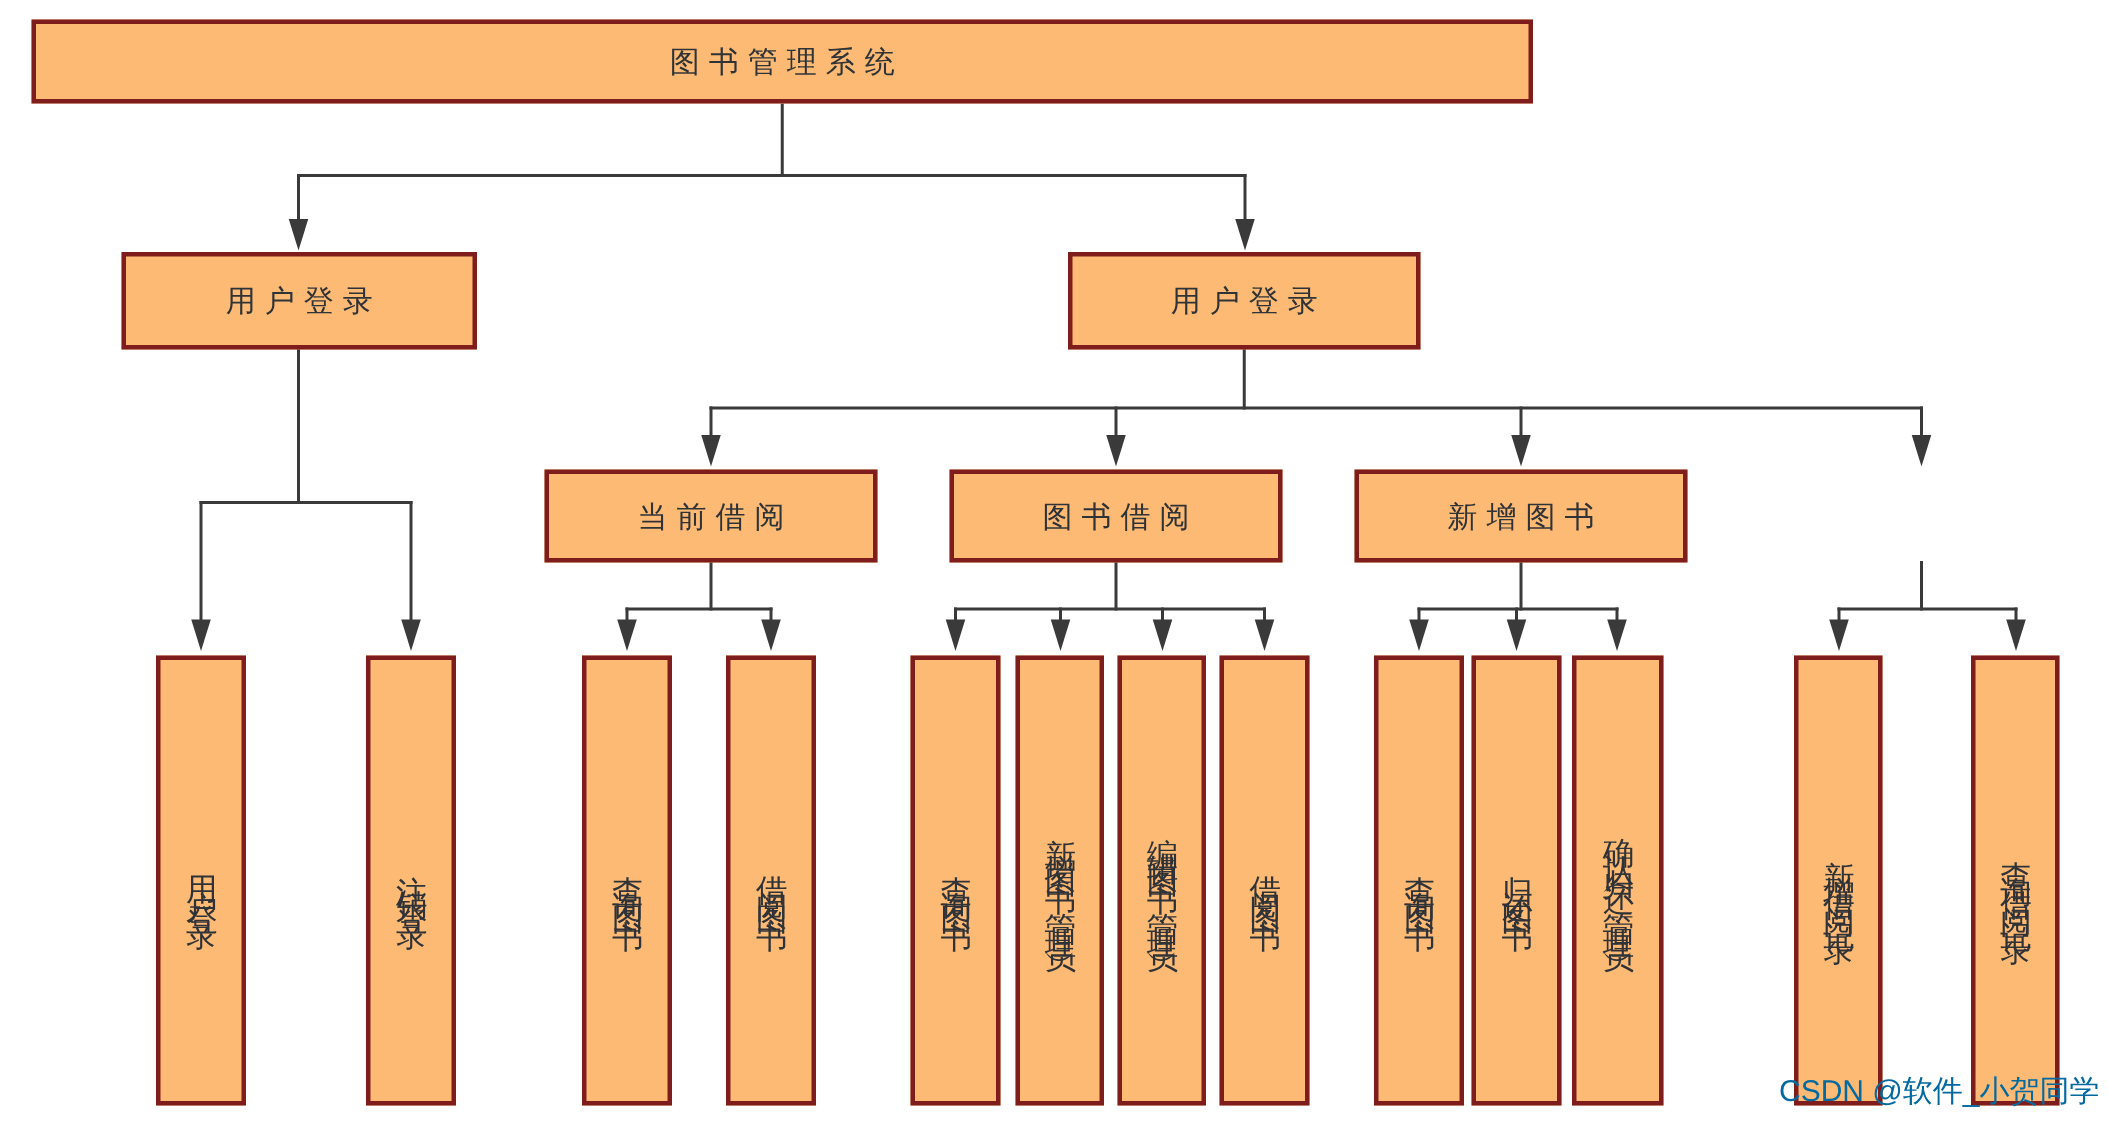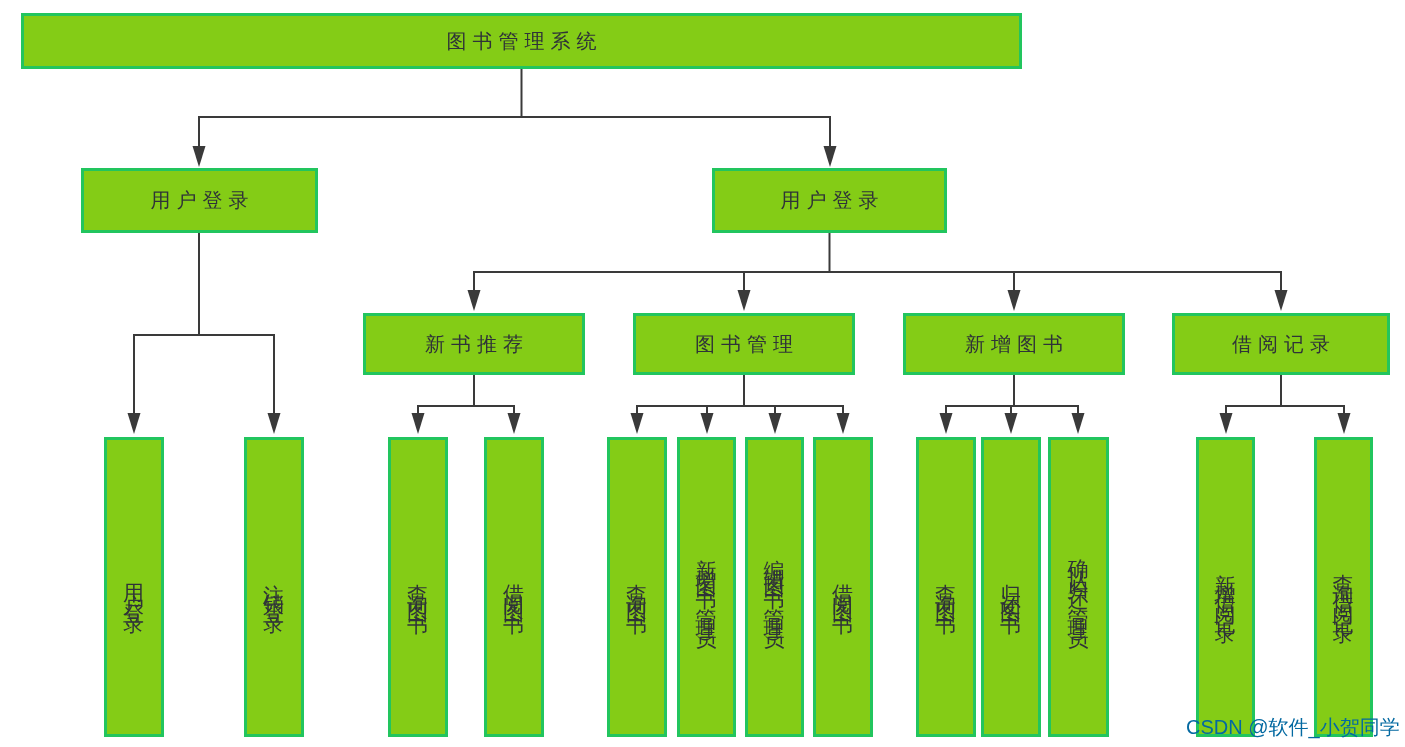--- a/index.html
+++ b/index.html
@@ -17,22 +17,22 @@
   }
   #connectors {
     position: absolute;
     left: 0;
     top: 0;
     pointer-events: none;
   }
   .node {
     position: absolute;
     box-sizing: border-box;
-    background: #84cc16;
-    border: 3px solid #22c55e;
+    background: #fdba74;
+    border: 3px solid #7f1d1d;
     color: #2f3338;
     display: flex;
     align-items: center;
     justify-content: center;
     text-align: center;
   }
   .h-node {
     font-size: 20px;
     letter-spacing: 6px;
     text-indent: 6px; 
@@ -124,24 +124,23 @@
       <polygon points="1219.5,413 1232.5,413 1226,434"></polygon>
       <polygon points="1337.5,413 1350.5,413 1344,434"></polygon>
     </g>
   </svg>
 
   <div class="node h-node" style="left:21px; top:13px; width:1001px; height:56px;">图书管理系统</div>
 
   <div class="node h-node" style="left:81px; top:168px; width:237px; height:65px;">用户登录</div>
   <div class="node h-node" style="left:712px; top:168px; width:235px; height:65px;">用户登录</div>
 
-  <div class="node h-node" style="left:363px; top:313px; width:222px; height:62px;">新书推荐</div>
-  <div class="node h-node" style="left:633px; top:313px; width:222px; height:62px;">图书管理</div>
+  <div class="node h-node" style="left:363px; top:313px; width:222px; height:62px;">当前借阅</div>
+  <div class="node h-node" style="left:633px; top:313px; width:222px; height:62px;">图书借阅</div>
   <div class="node h-node" style="left:903px; top:313px; width:222px; height:62px;">新增图书</div>
-  <div class="node h-node" style="left:1172px; top:313px; width:218px; height:62px;">借阅记录</div>
 
   <div class="node v-node" style="left:104px; top:437px; width:60px; height:300px;">用户登录</div>
   <div class="node v-node" style="left:244px; top:437px; width:60px; height:300px;">注销登录</div>
 
   <div class="node v-node" style="left:388px; top:437px; width:60px; height:300px;">查询图书</div>
   <div class="node v-node" style="left:484px; top:437px; width:60px; height:300px;">借阅图书</div>
 
   <div class="node v-node" style="left:607px; top:437px; width:60px; height:300px;">查询图书</div>
   <div class="node v-node" style="left:677px; top:437px; width:59px; height:300px;">新增图书（管理员）</div>
   <div class="node v-node" style="left:745px; top:437px; width:59px; height:300px;">编辑图书（管理员）</div>

